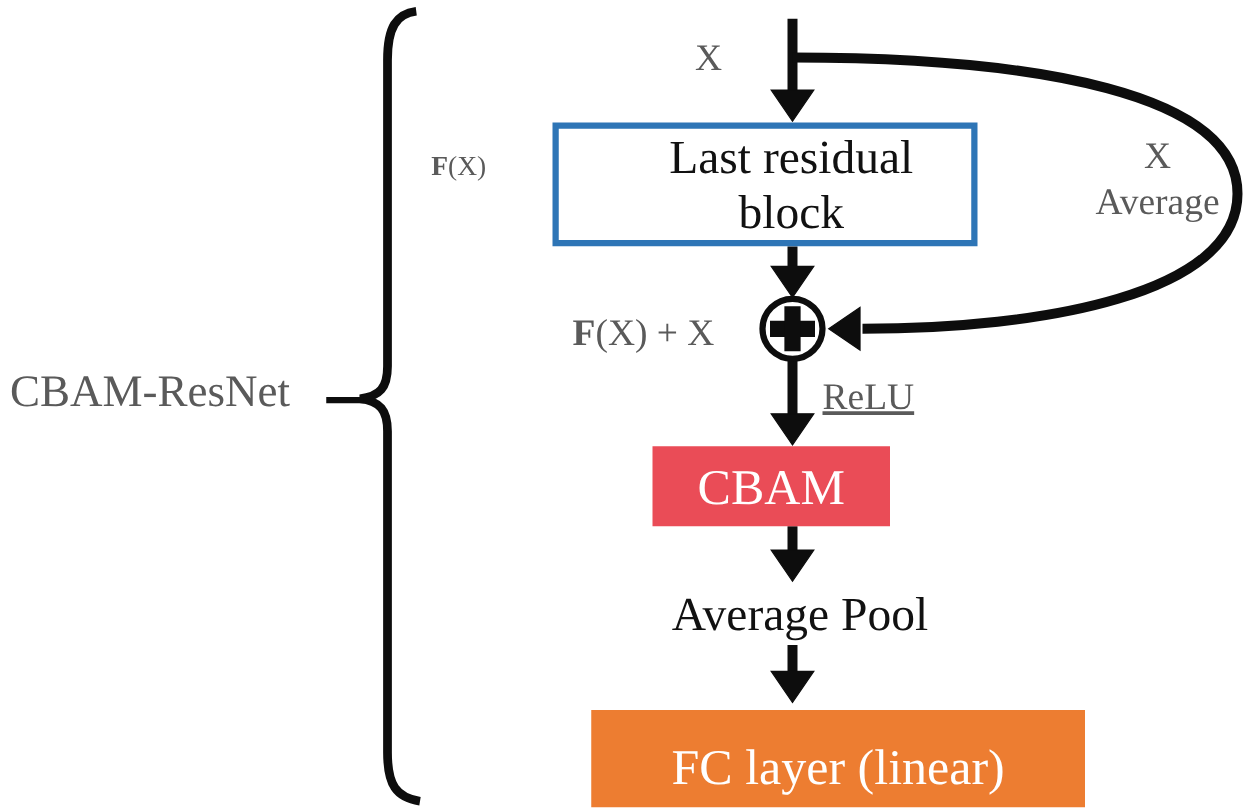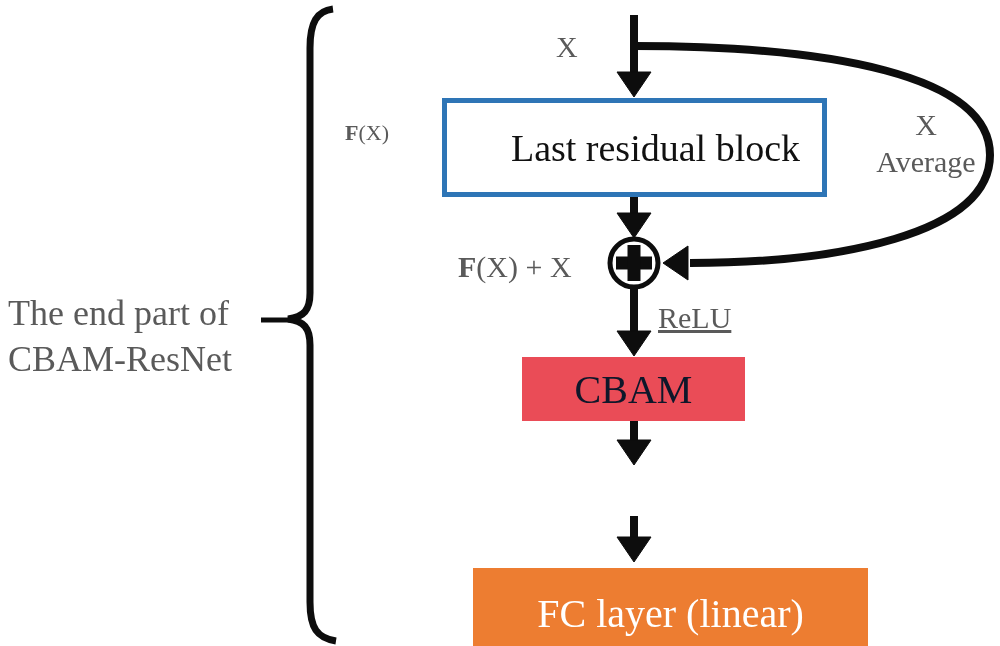--- a/index.html
+++ b/index.html
@@ -19,27 +19,27 @@
   }
   .overlay{position:absolute;left:0;top:0;width:1000px;height:646px;}
   .lbl{position:absolute;color:var(--label-gray);white-space:nowrap;}
   .lbl b{font-weight:bold;}
   .blk{color:#111;}
   .node{
     position:absolute;display:flex;align-items:center;justify-content:center;
     box-sizing:border-box;text-align:center;
   }
   .residual{
-    left:442px;top:98px;width:385px;height:99px;
+    left:442px;top:98px;width:340px;height:99px;
     background:#ffffff;border:5px solid var(--box-border-blue);
     font-size:38px;color:#111;padding-left:42px;
   }
   .cbam{
-    left:522px;top:357px;width:223px;height:64px;
-    background:var(--cbam-red);color:#0f172a;font-size:40px;
+    left:522px;top:357px;width:190px;height:64px;
+    background:var(--cbam-red);color:#ffffff;font-size:40px;
   }
   .fc{
     left:473px;top:568px;width:395px;height:90px;
     background:var(--fc-orange);color:#ffffff;font-size:40px;
   }
   .x-top{left:556px;top:30px;font-size:30px;}
   .fx{left:345px;top:120px;font-size:22px;}
   .identity{left:855px;top:106px;width:142px;font-size:30px;line-height:37px;text-align:center;}
   .sum-lbl{left:458px;top:250px;font-size:30px;}
   .relu{left:658px;top:301px;font-size:30px;text-decoration:underline;}
@@ -76,35 +76,35 @@
       <line x1="634" y1="516" x2="634" y2="539" stroke-width="8"></line>
       <polygon points="634,562 617,537 651,537"></polygon>
 
       <circle cx="634" cy="263" r="24" fill="#ffffff" stroke-width="5"></circle>
       <line x1="616" y1="263" x2="652" y2="263" stroke-width="13"></line>
       <line x1="634" y1="245" x2="634" y2="281" stroke-width="13"></line>
     </g>
   </svg>
 
   <div class="lbl brace-lbl">
-    <div>The end part of</div>
     <div>CBAM-ResNet</div>
   </div>
 
   <div class="lbl x-top">X</div>
 
   <div class="lbl fx"><b>F</b><span>(X)</span></div>
 
   <div class="lbl identity">
     <div>X</div>
     <div>Average</div>
   </div>
 
   <div class="lbl sum-lbl"><b>F</b><span>(X) + X</span></div>
 
   <div class="lbl relu">ReLU</div>
 
+  <div class="lbl blk avgpool">Average Pool</div>
 
   <div class="node residual">Last residual block</div>
   <div class="node cbam">CBAM</div>
   <div class="node fc">FC layer (linear)</div>
 
 </div>
 
 </body></html>

